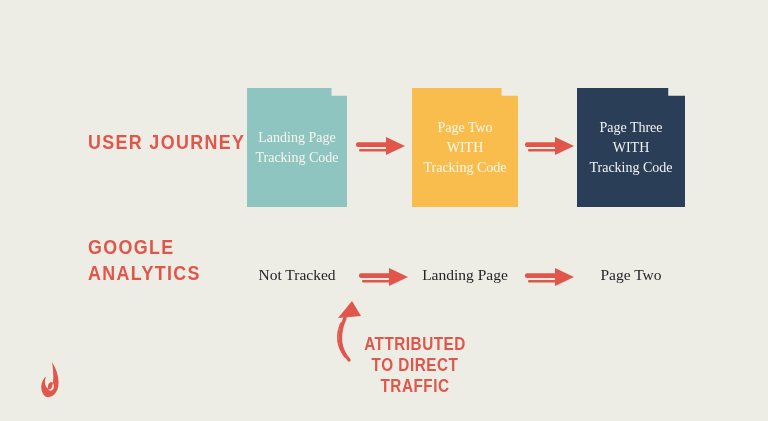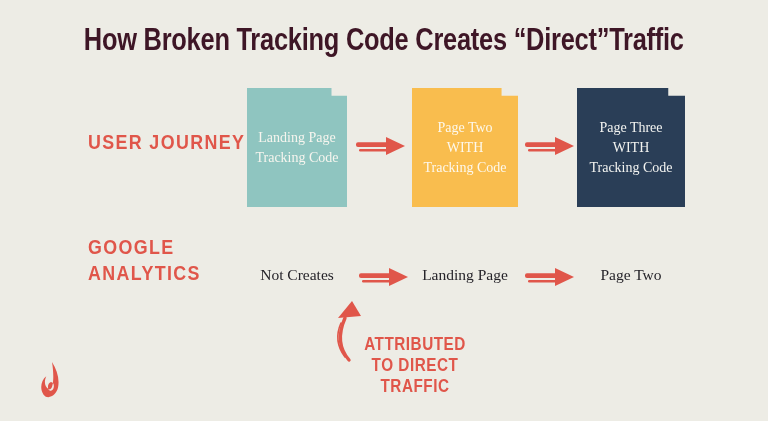--- a/index.html
+++ b/index.html
@@ -111,23 +111,20 @@
   .logo { position: absolute; left: 40px; top: 362px; width: 20px; height: 39px; }
 
   .red-fill { fill: #e0564a; }
   .red-stroke { stroke: #e0564a; fill: none; stroke-linecap: round; }
 </style>
 </head>
 <body>
 
 <div class="canvas">
 
-  <div class="title-wrap">
-    <h1 class="title">How Broken Tracking Code Creates “Direct”Traffic</h1>
-  </div>
 
   <div class="row-label" id="user-journey-label">
     <span class="lbl-line">USER JOURNEY</span>
   </div>
   <div class="row-label" id="google-analytics-label">
     <span class="lbl-line">GOOGLE</span>
     <span class="lbl-line">ANALYTICS</span>
   </div>
 
   <div class="journey-card" id="card-1">
@@ -149,21 +146,21 @@
     <rect class="red-fill" x="1" y="5.2" width="33" height="4.8" rx="2"></rect>
     <rect class="red-fill" x="4" y="12" width="28" height="2.4" rx="1.2"></rect>
     <polygon class="red-fill" points="31,0 50,9 31,18"></polygon>
   </svg>
   <svg class="h-arrow" id="arrow-top-2" viewBox="0 0 50 18">
     <rect class="red-fill" x="1" y="5.2" width="33" height="4.8" rx="2"></rect>
     <rect class="red-fill" x="4" y="12" width="28" height="2.4" rx="1.2"></rect>
     <polygon class="red-fill" points="31,0 50,9 31,18"></polygon>
   </svg>
 
-  <div class="ga-item" id="ga-item-1">Not Creates</div>
+  <div class="ga-item" id="ga-item-1">Not Tracked</div>
   <svg class="h-arrow" id="arrow-ga-1" viewBox="0 0 50 18">
     <rect class="red-fill" x="1" y="5.2" width="33" height="4.8" rx="2"></rect>
     <rect class="red-fill" x="4" y="12" width="28" height="2.4" rx="1.2"></rect>
     <polygon class="red-fill" points="31,0 50,9 31,18"></polygon>
   </svg>
   <div class="ga-item" id="ga-item-2">Landing Page</div>
   <svg class="h-arrow" id="arrow-ga-2" viewBox="0 0 50 18">
     <rect class="red-fill" x="1" y="5.2" width="33" height="4.8" rx="2"></rect>
     <rect class="red-fill" x="4" y="12" width="28" height="2.4" rx="1.2"></rect>
     <polygon class="red-fill" points="31,0 50,9 31,18"></polygon>

